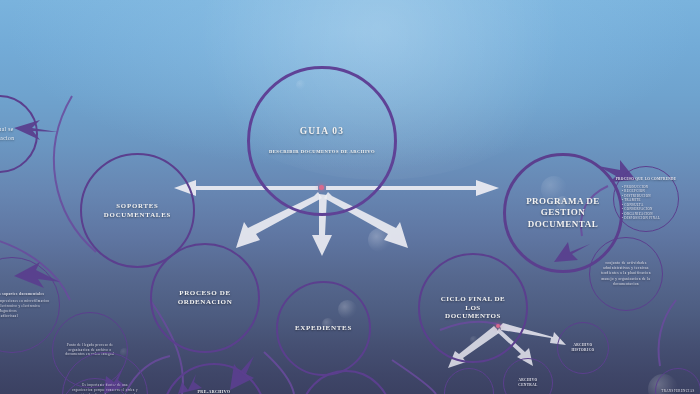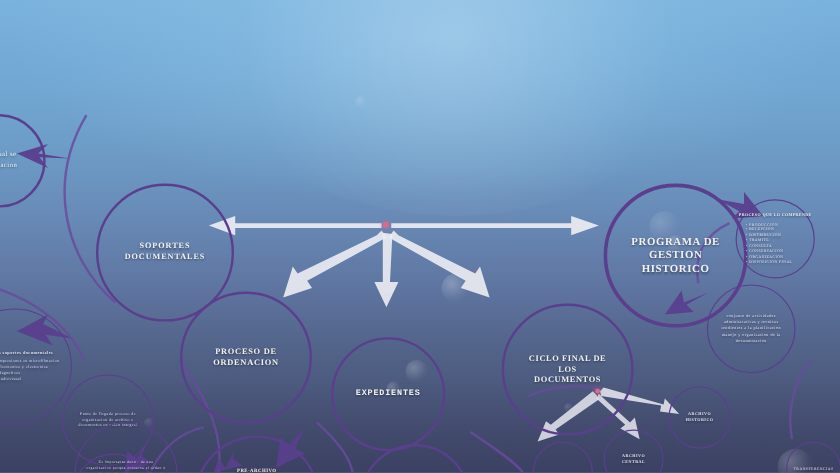--- a/index.html
+++ b/index.html
@@ -193,41 +193,47 @@
       <polygon points="254,356 240,372 234,364 230,390 254,378 246,374"></polygon>
     </g>
     <g fill="#5a3f8e" opacity=".95">
       <polygon points="124,366 114,382 106,376 104,394 126,386 118,380"></polygon>
     </g>
     <g fill="#5a3f8e" opacity=".9">
       <polygon points="196,374 188,390 182,382 178,394 202,388 194,382"></polygon>
     </g>
   </svg>
 
+  <div class="node node-center">
+    <div class="lbl" style="padding:0 18px;">
+      <div class="ttl">GUIA 03</div>
+      <div class="sub">DESCRIBIR DOCUMENTOS DE ARCHIVO</div>
+    </div>
+  </div>
   <div class="hub" style="left:319px;top:185px;"></div>
   <div class="hub" style="left:496px;top:324px;width:4px;height:4px;"></div>
 
   <div class="node node-soportes">
     <div class="lbl" style="white-space:pre-line;">SOPORTES
 DOCUMENTALES</div>
   </div>
 
   <div class="node node-pgd">
     <div class="lbl" style="white-space:pre-line;">PROGRAMA DE
 GESTION
-HISTORICO</div>
+DOCUMENTAL</div>
   </div>
 
   <div class="node node-ordenacion">
     <div class="lbl" style="white-space:pre-line;">PROCESO DE
 ORDENACION</div>
   </div>
 
   <div class="node node-expedientes">
-    <div class="lbl" style="white-space:pre-line;font-family:Liberation Mono, monospace;">EXPEDIENTES</div>
+    <div class="lbl" style="white-space:pre-line;">EXPEDIENTES</div>
   </div>
 
   <div class="node node-ciclo">
     <div class="lbl" style="white-space:pre-line;">CICLO FINAL DE
 LOS
 DOCUMENTOS</div>
   </div>
 
   <div class="node node-proceso-comprende">
     <div class="inner">

